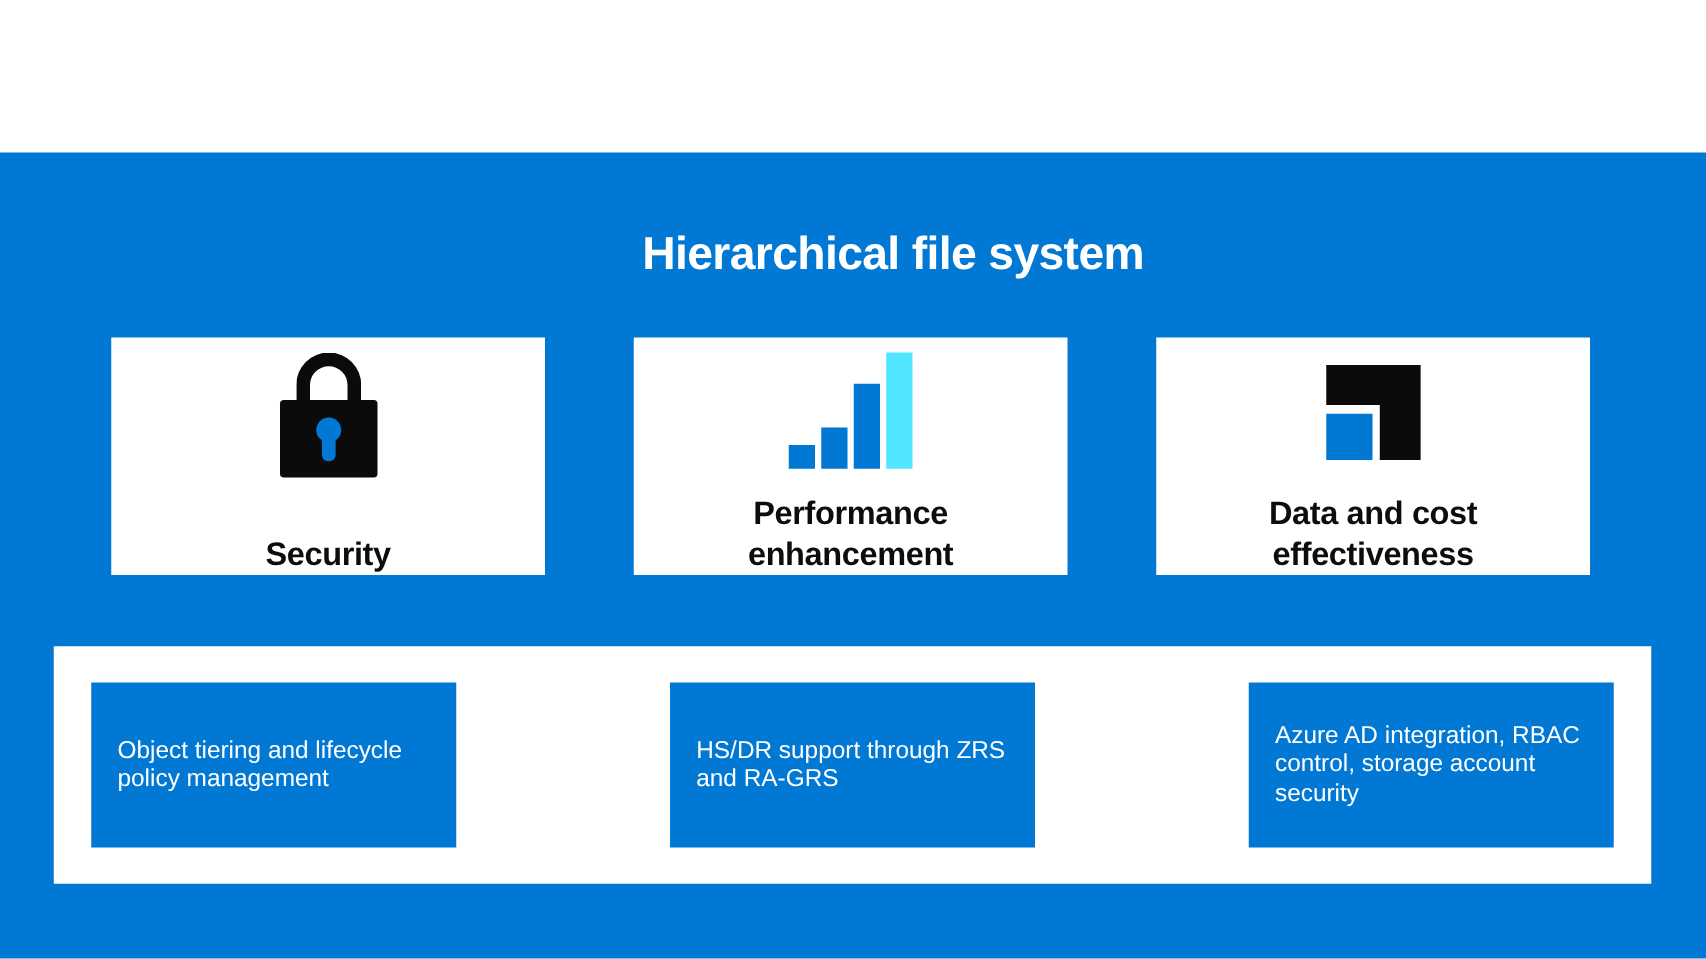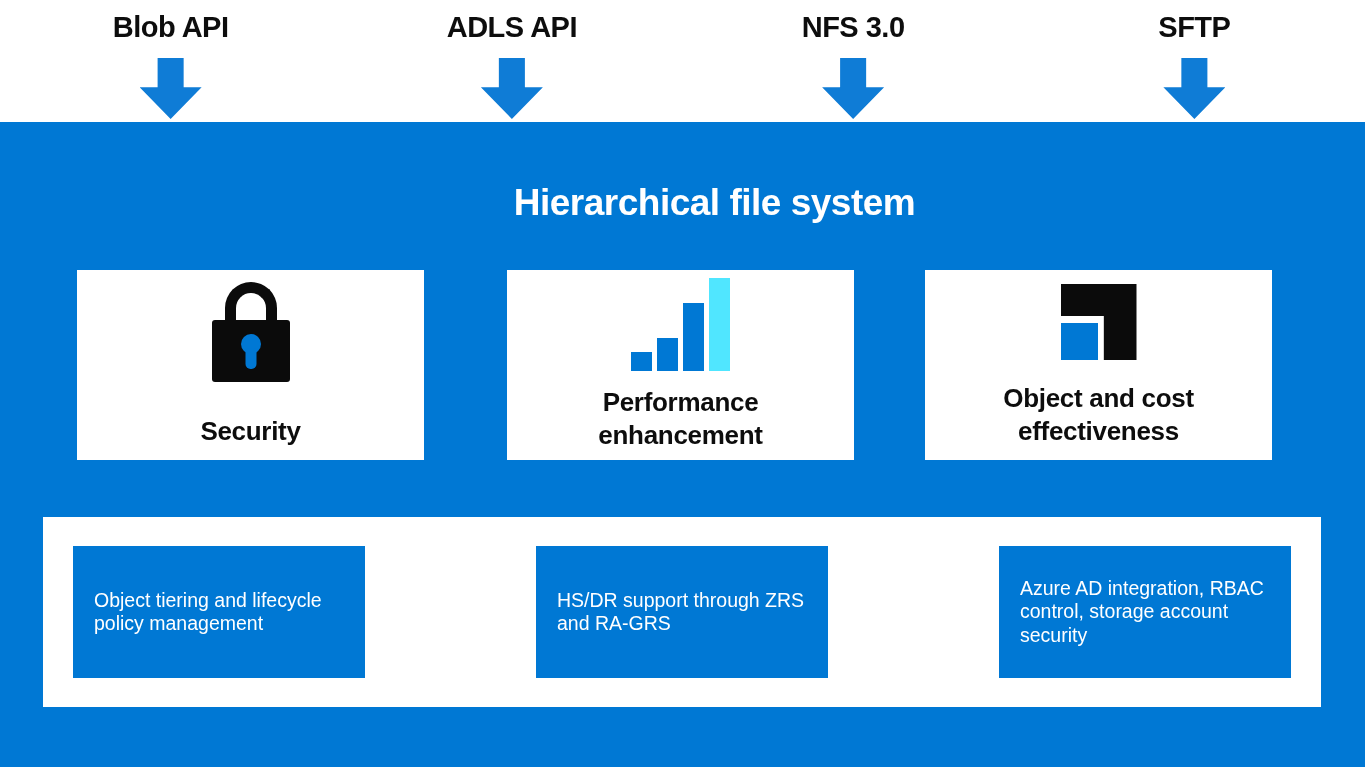--- a/index.html
+++ b/index.html
@@ -15,23 +15,23 @@
     margin-top:14px;width:62px;height:61px;background:#0f7cd6;
     clip-path:polygon(29% 0,71% 0,71% 48%,100% 48%,50% 100%,0 48%,29% 48%);
   }
   
   .blue-area{position:absolute;top:122px;left:0;width:100%;height:645px;background:#0078D4;}
   .main-title{position:absolute;top:182px;left:0;width:100%;text-align:center;
     color:#ffffff;font-size:37px;font-weight:700;letter-spacing:-0.5px;padding-left:32px;}
   
   .card{position:absolute;top:270px;width:347px;height:190px;background:#ffffff;
     display:flex;flex-direction:column;align-items:center;box-sizing:border-box;}
-  .card-1{left:77px;}  .card-2{left:507px;}  .card-3{left:925px;}
+  .card-1{left:89px;}  .card-2{left:507px;}  .card-3{left:925px;}
   .icon-area{height:112px;margin-top:8px;display:flex;align-items:flex-end;justify-content:center;}
-  .card-label{margin-top:auto;margin-bottom:12px;font-size:26px;font-weight:700;color:#0d0d0d;
+  .card-label{margin-top:auto;font-size:26px;font-weight:700;color:#0d0d0d;
     text-align:center;line-height:33px;max-width:245px;letter-spacing:-0.3px;}
   
   .lock-icon{position:relative;width:80px;height:100px;margin-bottom:8px;}
   .lock-shackle{position:absolute;left:50%;transform:translateX(-50%);top:0;width:52px;height:50px;
     box-sizing:border-box;border:11px solid #0b0b0b;border-bottom:none;border-radius:26px 26px 0 0;}
   .lock-body{position:absolute;bottom:0;left:1px;width:78px;height:62px;background:#0b0b0b;border-radius:3px;}
   .keyhole-circle{position:absolute;left:50%;transform:translateX(-50%);top:14px;width:20px;height:20px;
     border-radius:50%;background:#0078D4;}
   .keyhole-stem{position:absolute;left:50%;transform:translateX(-50%);top:28px;width:11px;height:21px;
     border-radius:3px 3px 5px 5px;background:#0078D4;}
@@ -49,38 +49,20 @@
   .capability-strip{position:absolute;left:43px;top:517px;width:1278px;height:190px;background:#ffffff;
     display:flex;align-items:center;justify-content:space-between;padding:0 30px;box-sizing:border-box;}
   .cap-box{width:292px;height:132px;background:#0078D4;color:#ffffff;display:flex;align-items:center;
     padding:0 21px;box-sizing:border-box;font-size:19.5px;line-height:23.5px;font-weight:400;}
 </style>
 </head>
 <body>
 
 <div class="canvas">
 
-  <div class="top-band">
-    <div class="api-col">
-      <div class="api-label">Blob API</div>
-      <div class="arrow-down"></div>
-    </div>
-    <div class="api-col">
-      <div class="api-label">ADLS API</div>
-      <div class="arrow-down"></div>
-    </div>
-    <div class="api-col">
-      <div class="api-label">NFS 3.0</div>
-      <div class="arrow-down"></div>
-    </div>
-    <div class="api-col">
-      <div class="api-label">SFTP</div>
-      <div class="arrow-down"></div>
-    </div>
-  </div>
 
   <div class="blue-area"></div>
 
   <div class="main-title">Hierarchical file system</div>
 
   <div class="card card-1">
     <div class="icon-area">
       <div class="lock-icon">
         <div class="lock-shackle"></div>
         <div class="lock-body">
@@ -104,21 +86,21 @@
     <div class="card-label">Performance enhancement</div>
   </div>
 
   <div class="card card-3">
     <div class="icon-area">
       <div class="scale-icon">
         <div class="scale-black"></div>
         <div class="scale-blue"></div>
       </div>
     </div>
-    <div class="card-label">Object and cost effectiveness</div>
+    <div class="card-label">Data and cost effectiveness</div>
   </div>
 
   <div class="capability-strip">
     <div class="cap-box">
       <span>Object tiering and lifecycle policy management</span>
     </div>
     <div class="cap-box">
       <span>HS/DR support through ZRS and RA-GRS</span>
     </div>
     <div class="cap-box">

